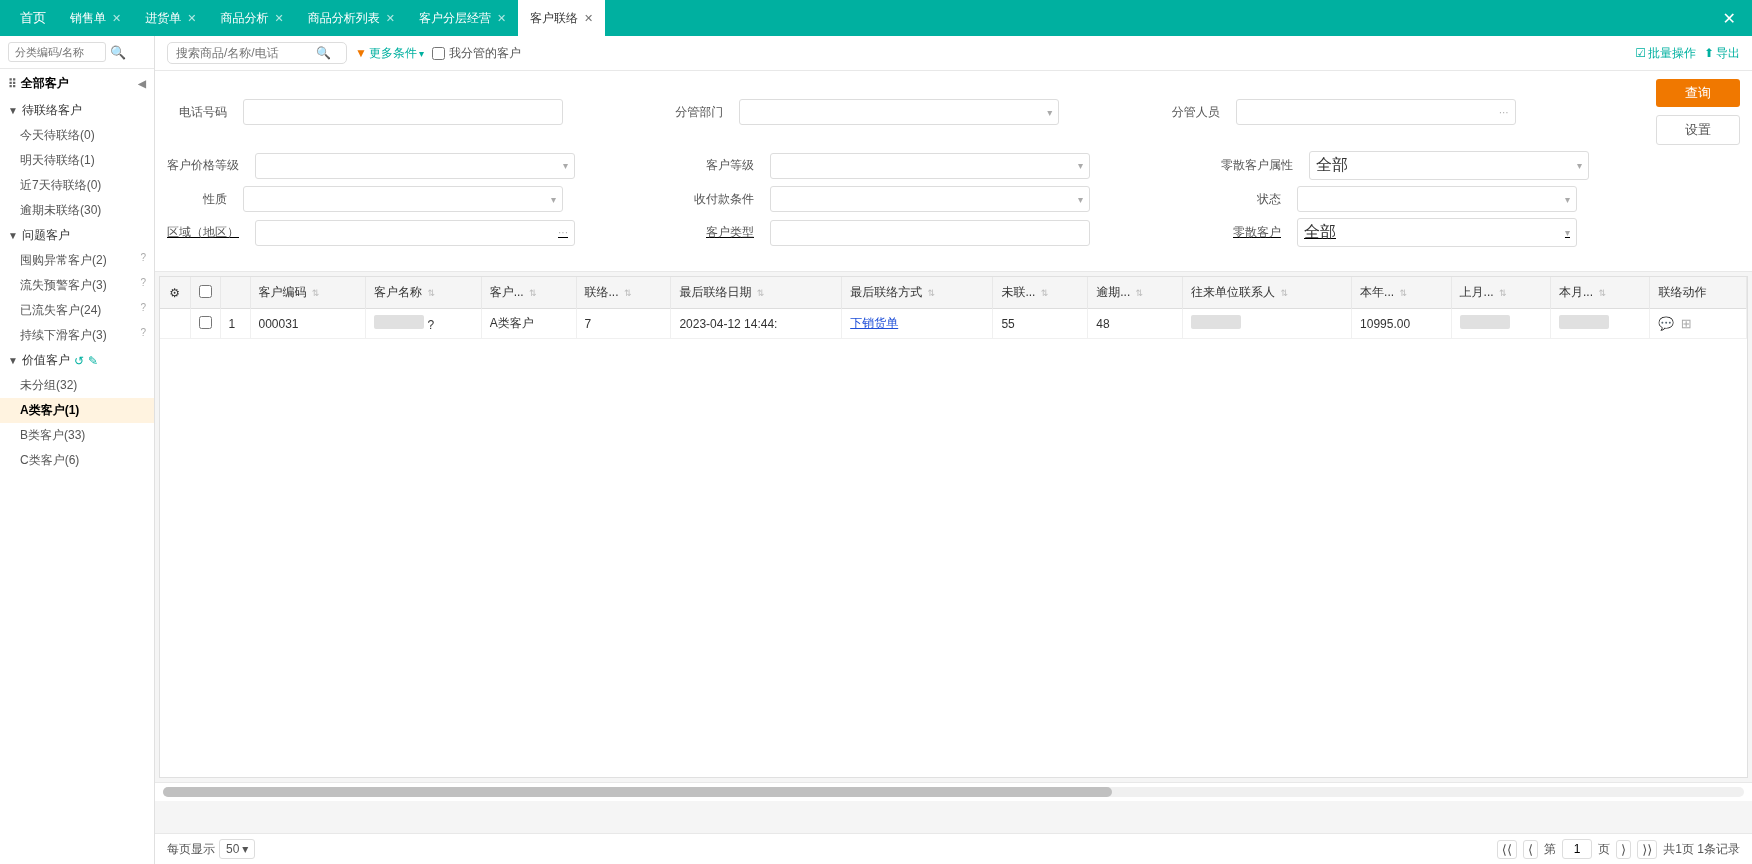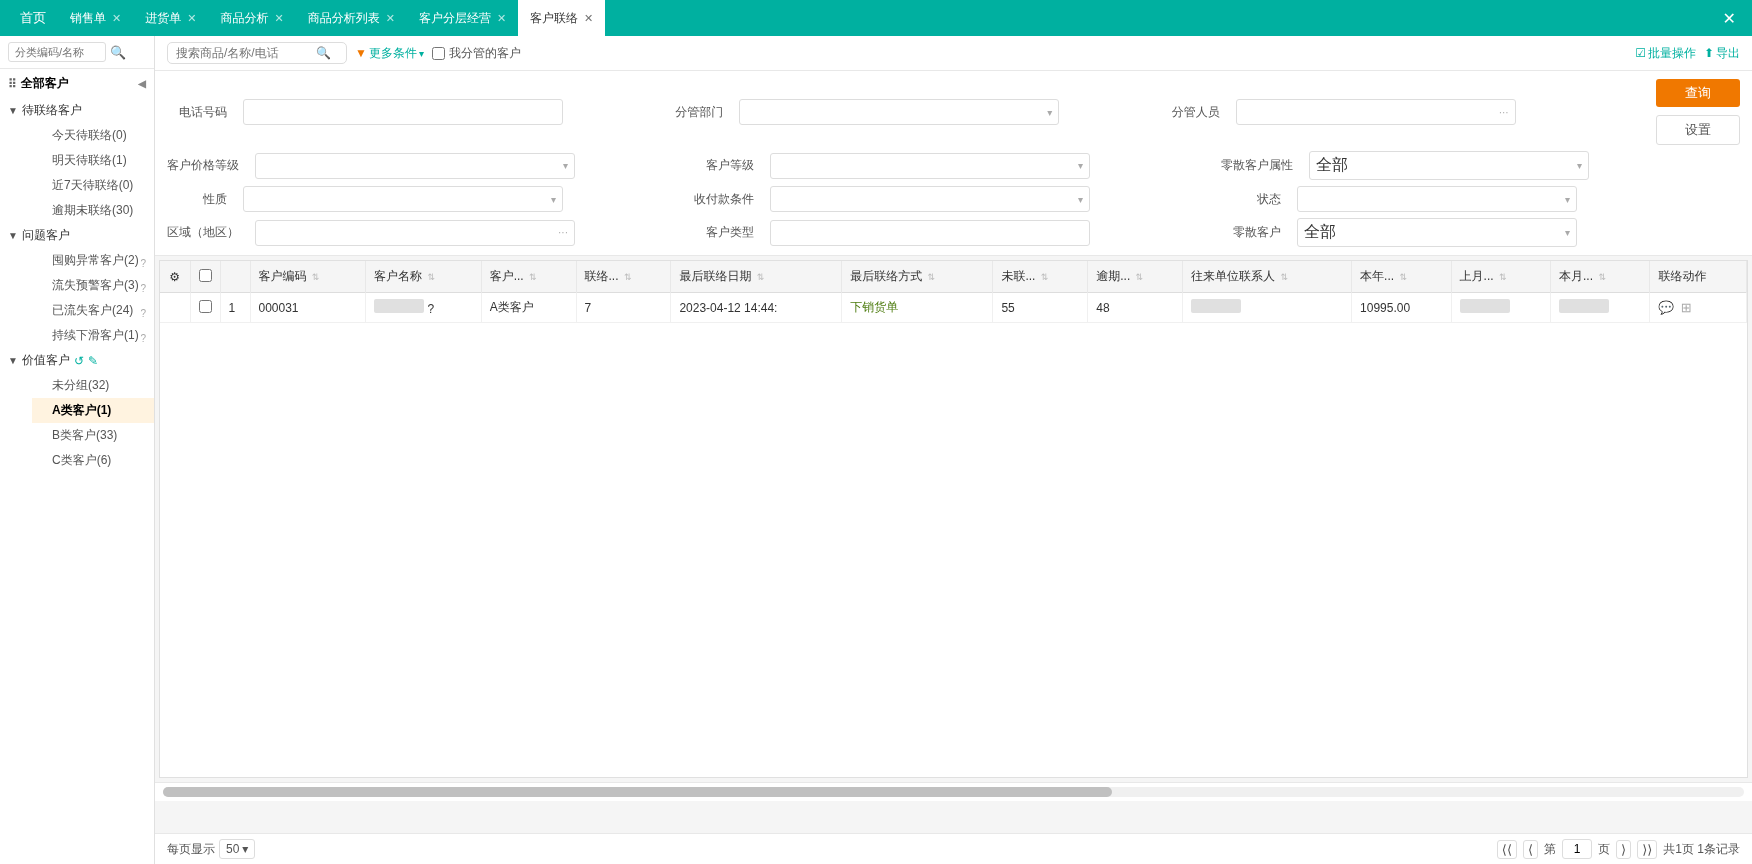--- a/index.html
+++ b/index.html
@@ -107,22 +107,21 @@
       margin-right: 4px;
       color: #555;
       font-size: 10px;
     }
     .sidebar-item {
       padding: 4px 8px 4px 20px;
       color: #555;
       cursor: pointer;
       font-size: 12px;
       display: flex;
-      align-items: flex-end;
-      margin-left: 32px;
+      align-items: flex-start;
     }
     .sidebar-item.active {
       background: #fff3e0;
       color: #000000;
       font-weight: bold;
     }
     .sidebar-item .item-icon {
       margin-left: auto;
       color: #aaa;
       font-size: 10px;
@@ -198,21 +197,21 @@
       background: white;
       padding: 8px 12px;
       border-bottom: 1px solid #e8e8e8;
     }
     .filter-row {
       display: flex;
       align-items: center;
       gap: 8px;
       margin-bottom: 6px;
     }
-    .filter-row:last-child { margin-bottom: 0; }
+    .filter-row:last-child { margin-bottom: 16px; text-decoration: underline; }
     .filter-cell {
       display: flex;
       align-items: center;
       gap: 16px;
       flex: 1;
     }
     .filter-label {
       color: #555;
       white-space: nowrap;
       min-width: 60px;
@@ -309,22 +308,23 @@
     tbody tr {
       border-bottom: 1px solid #f0f0f0;
     }
     tbody td {
       padding: 6px 8px;
       color: #333;
       border-right: 1px solid #f0f0f0;
       white-space: nowrap;
     }
     .link-text {
-      color: #4d7c0f;
-      cursor: pointer;
+      color: #1d4ed8;
+      cursor: pointer;
+      text-decoration: underline;
     }
     .action-icons {
       display: flex;
       gap: 6px;
     }
     .action-icon {
       color: #aaa;
       cursor: pointer;
       font-size: 13px;
     }
@@ -491,21 +491,21 @@
     </div>
     <div class="sidebar-item">
       <span>流失预警客户(3)</span>
       <span class="item-icon">?</span>
     </div>
     <div class="sidebar-item">
       <span>已流失客户(24)</span>
       <span class="item-icon">?</span>
     </div>
     <div class="sidebar-item">
-      <span>持续下滑客户(1)</span>
+      <span>持续下滑客户(3)</span>
       <span class="item-icon">?</span>
     </div>
 
     <div class="sidebar-group-label">
       <span class="arrow">▼</span>
       <span>价值客户</span>
       <span style="margin-left:4px;cursor:pointer;color:#00b0a0;">↺</span>
       <span style="margin-left:4px;cursor:pointer;color:#00b0a0;">✎</span>
     </div>
     <div class="sidebar-item">

